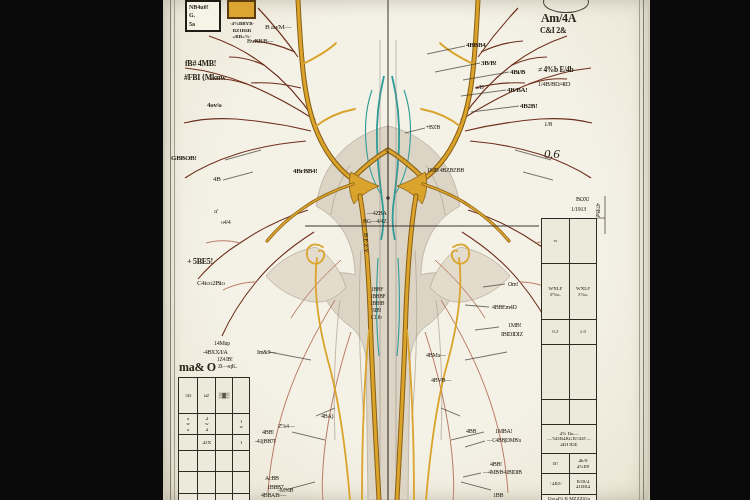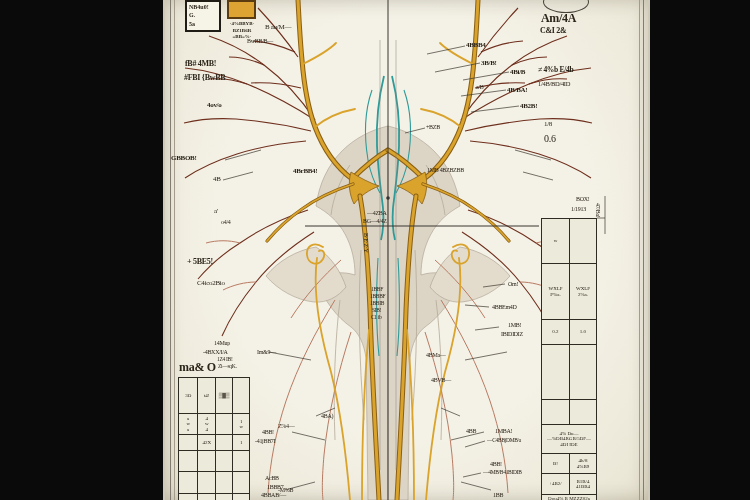--- a/index.html
+++ b/index.html
@@ -144,21 +144,21 @@
       <div>BZ1B6R</div>
       <div>=BB=%·</div>
     </div>
 
     <div class="tr-ellipse"></div>
 
     <div class="label-layer">
         <span class="lbl" style="left: 100px; top: 24px; font-size: 7px;">B au/M—</span>
         <span class="lbl" style="left: 82px; top: 38px; font-size: 6px;">BwBB/B—</span>
         <span class="lbl b" style="left: 20px; top: 60px; font-size: 8px;">fB# 4MB!</span>
-        <span class="lbl b" style="left: 19px; top: 74px; font-size: 8px;">#FBI {BwBB</span>
+        <span class="lbl b" style="left: 19px; top: 74px; font-size: 8px;">#FBI {Mknw</span>
         <span class="lbl b" style="left: 42px; top: 102px; font-size: 7px;">4ov/o</span>
         <span class="lbl b" style="left: 6px; top: 155px; font-size: 7px;">GBBOB!</span>
         <span class="lbl" style="left: 48px; top: 176px; font-size: 7px;">4B</span>
         <span class="lbl" style="left: 49px; top: 208px; font-size: 7px;">a'</span>
         <span class="lbl" style="left: 56px; top: 219px; font-size: 6px;">o4/4</span>
         <span class="lbl b" style="left: 22px; top: 258px; font-size: 8px;">+ 5BE5!</span>
         <span class="lbl" style="left: 32px; top: 280px; font-size: 7px;">C4ico2Bio</span>
         <span class="lbl" style="left: 49px; top: 340px; font-size: 6px;">14Mup</span>
         <span class="lbl" style="left: 38px; top: 349px; font-size: 6px;">-4BXX/I/A</span>
         <span class="lbl" style="left: 52px; top: 357px; font-size: 5.5px;">1Z4 IB!</span>
@@ -188,21 +188,21 @@
         <span class="lbl b" style="left: 345px; top: 69px; font-size: 7px;">4Bi/B</span>
         <span class="lbl b" style="left: 342px; top: 87px; font-size: 7px;">4B/BA!</span>
         <span class="lbl b" style="left: 355px; top: 103px; font-size: 7px;">4B2B!</span>
         <span class="lbl" style="left: 311px; top: 84px; font-size: 6px;">a/B</span>
         <span class="lbl" style="left: 261px; top: 124px; font-size: 6px;">+BZB</span>
         <span class="lbl b" style="left: 376px; top: 12px; font-size: 12px;">Am/4A</span>
         <span class="lbl b" style="left: 375px; top: 27px; font-size: 8px;">C&amp;I 2&amp;</span>
         <span class="lbl b" style="left: 373px; top: 66px; font-size: 7.5px; text-align: right;">≠ 4%b E/4b</span>
         <span class="lbl" style="left: 373px; top: 81px; font-size: 6.5px;">1/4B/BD/4ID</span>
         <span class="lbl" style="left: 379px; top: 121px; font-size: 7px;">1/8</span>
-        <span class="lbl" style="left: 379px; top: 134px; font-size: 10px;">0.6</span>
+        <span class="lbl" style="left: 379px; top: 147px; font-size: 13px; font-style: italic;">0.6</span>
         <span class="lbl" style="left: 343px; top: 281px; font-size: 6px;">Om!</span>
         <span class="lbl" style="left: 327px; top: 304px; font-size: 6px;">4BBEm4D</span>
         <span class="lbl" style="left: 343px; top: 322px; font-size: 6px;">1MB!</span>
         <span class="lbl" style="left: 336px; top: 331px; font-size: 6px;">IBIDIDIZ</span>
         <span class="lbl" style="left: 261px; top: 352px; font-size: 6px;">4BMa—</span>
         <span class="lbl" style="left: 266px; top: 377px; font-size: 6px;">4BVB—</span>
         <span class="lbl" style="left: 301px; top: 428px; font-size: 6px;">4BB</span>
         <span class="lbl" style="left: 330px; top: 428px; font-size: 6px;">1MBA!</span>
         <span class="lbl" style="left: 322px; top: 438px; font-size: 5.5px;">—C4BBjDMB/a</span>
         <span class="lbl" style="left: 325px; top: 461px; font-size: 6px;">4BB!</span>

